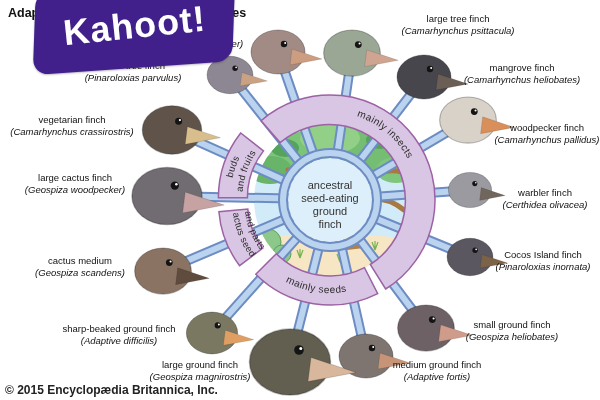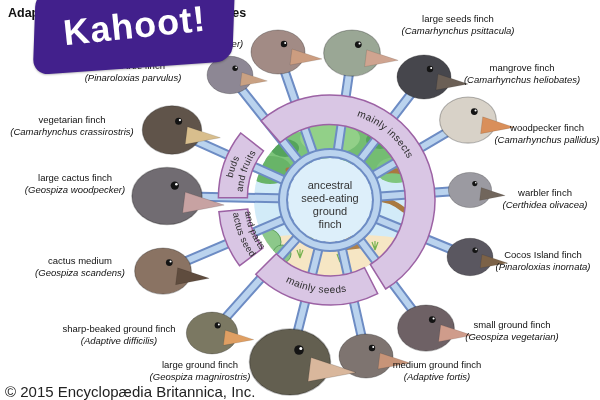--- a/index.html
+++ b/index.html
@@ -9,21 +9,21 @@
   svg.wheel{position:absolute;left:0;top:0;z-index:2;}
   .flabel{position:absolute;width:150px;text-align:center;font-size:9.5px;line-height:11.5px;color:#111;z-index:5;}
   .flabel .sp{font-style:italic;}
   .w170{width:170px;}
   .w160{width:160px;}
   .logo{position:absolute;left:34px;top:-16px;width:200px;height:84px;border-radius:16px;
         transform:rotate(-4deg) skewX(-6deg);z-index:50;display:flex;align-items:center;justify-content:center;
         box-shadow:0 1px 2px rgba(0,0,0,.25);}
   .logo .word{color:#fff;font-weight:bold;font-size:36px;letter-spacing:1px;transform:skewX(6deg) rotate(-2deg);
         font-family:"Liberation Sans",sans-serif;}
-  .copyright{position:absolute;left:5px;top:383px;font-size:15px;color:#222;z-index:5;}
+  .copyright{position:absolute;left:5px;top:383px;font-size:12px;color:#222;z-index:5;font-weight:bold;}
   .seg{stroke:#9c62a4;stroke-width:1.5;}
   .arcLabel{font-size:10px;fill:#2b2b2b;letter-spacing:.4px;font-family:"Liberation Sans",sans-serif;}
   .arcLabelSm{font-size:9.5px;fill:#2b2b2b;letter-spacing:.3px;font-family:"Liberation Sans",sans-serif;}
   .centerTxt{font-size:11px;fill:#333;font-family:"Liberation Sans",sans-serif;}
   .head{stroke:rgba(0,0,0,.28);stroke-width:1;}
   .beak{stroke:rgba(0,0,0,.18);stroke-width:.6;}
   .eye{fill:#141414;}
   .glint{fill:#fff;}
 </style>
 </head>
@@ -190,42 +190,42 @@
 
   <div class="flabel" style="left:58px;top:60px;">
     <div>small tree finch</div>
       <div class="sp">(Pinaroloxias parvulus)</div>
   </div>
   <div class="flabel" style="left:117px;top:26px;">
     <div>medium tree finch</div>
       <div class="sp">(Camarhynchus pauper)</div>
   </div>
   <div class="flabel" style="left:383px;top:13px;">
-    <div>large seeds finch</div>
+    <div>large tree finch</div>
       <div class="sp">(Camarhynchus psittacula)</div>
   </div>
   <div class="flabel" style="left:447px;top:62px;">
     <div>mangrove finch</div>
       <div class="sp">(Camarhynchus heliobates)</div>
   </div>
   <div class="flabel" style="left:472px;top:122px;">
     <div>woodpecker finch</div>
       <div class="sp">(Camarhynchus pallidus)</div>
   </div>
   <div class="flabel" style="left:470px;top:187px;">
     <div>warbler finch</div>
       <div class="sp">(Certhidea olivacea)</div>
   </div>
   <div class="flabel" style="left:468px;top:249px;">
     <div>Cocos Island finch</div>
       <div class="sp">(Pinaroloxias inornata)</div>
   </div>
   <div class="flabel" style="left:437px;top:319px;">
     <div>small ground finch</div>
-      <div class="sp">(Geospiza vegetarian)</div>
+      <div class="sp">(Geospiza heliobates)</div>
   </div>
   <div class="flabel" style="left:362px;top:359px;">
     <div>medium ground finch</div>
       <div class="sp">(Adaptive fortis)</div>
   </div>
   <div class="flabel w160" style="left:120px;top:359px;">
     <div>large ground finch</div>
       <div class="sp">(Geospiza magnirostris)</div>
   </div>
   <div class="flabel" style="left:44px;top:323px;">

